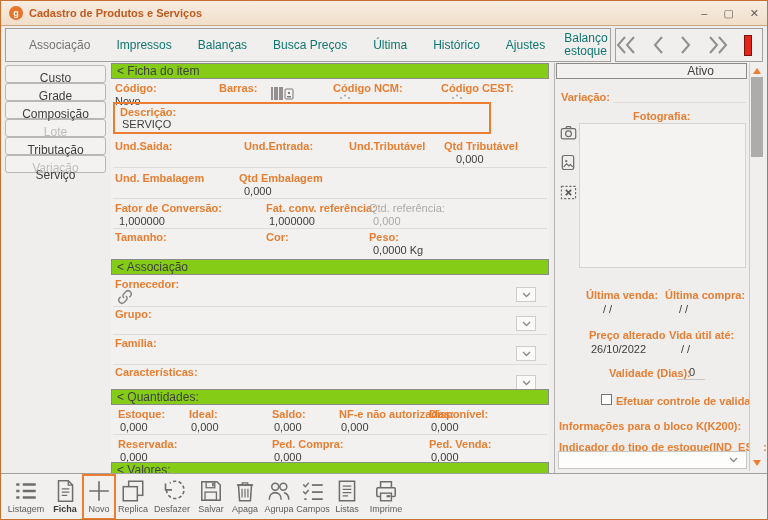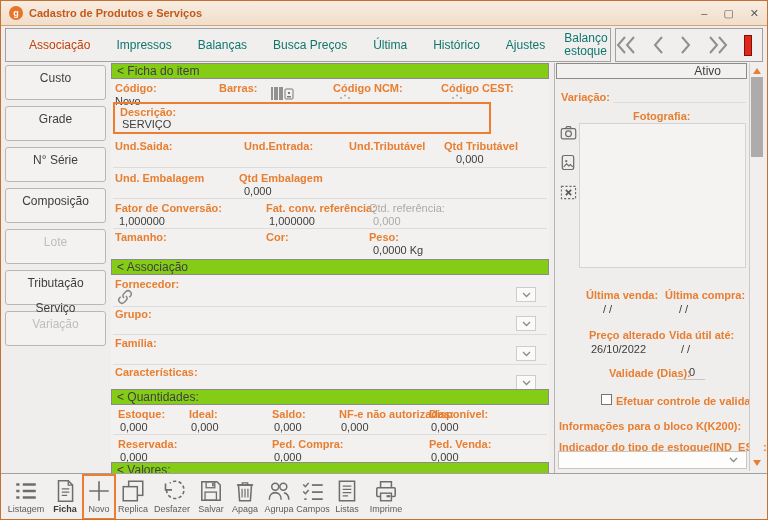--- a/index.html
+++ b/index.html
@@ -16,30 +16,30 @@
   .title-text { font-size:11px; font-weight:bold; color:#C25A1E; }
   .win-controls { margin-left:auto; display:flex; gap:16px; align-items:center; }
   .win-btn { font-size:11px; color:#5A5A5A; cursor:default; line-height:1; }
 
   
   .tabbar { position:absolute; left:4px; right:4px; top:27px; height:34px; }
   .tabs-box { position:absolute; left:0; top:0; bottom:0; width:606px;
               border:1px solid #A3A19F; background:#F0EFED; display:flex; align-items:center;
               padding-left:10px; }
   .tab { font-size:12px; padding:0 13px; color:#0f766e; white-space:nowrap; }
-  .tab.active { color:#c2410c; }
+  .tab.active { color:#737373; }
   .tab.two-line { width:72px; white-space:normal; line-height:13px; padding:0 6px; }
   .arrows-box { position:absolute; left:610px; right:0; top:0; bottom:0;
                 border:1px solid #A3A19F; background:#F0EFED; display:flex; align-items:center;
                 justify-content:flex-end; gap:16px; padding-right:10px; }
   .red-ind { width:11px; height:21px; background:#E3261B; border:1px solid #7E1208; }
 
   
   .sidebar { position:absolute; left:4px; top:64px; width:101px; }
-  .side-btn { width:100%; height:35px; margin-bottom:6px; background:#F3F2F0;
+  .side-btn { width:100%; height:18px; background:#F3F2F0;
               border:1px solid #B9B7B4; border-radius:3px; font-size:12px; color:#3E3E3E;
               text-align:center; line-height:25px; }
   .side-btn.disabled { color:#BFBDBB; }
 
   
   .lbl { position:absolute; font-size:11px; font-weight:bold; color:#E87E31; white-space:nowrap; }
   .val { position:absolute; font-size:11px; color:#3C3C3C; white-space:nowrap; }
   .muted { color:#ACAAA8 !important; }
   .hr  { position:absolute; height:1px; background:#DEDCDA; }
   .vline { position:absolute; width:1px; background:#B7B5B3; }
@@ -50,21 +50,21 @@
   .main { position:absolute; left:110px; top:62px; width:438px; height:410px;
           background:#F2F1EF; overflow:hidden; }
   .desc-box { position:absolute; left:2px; top:39px; width:378px; height:32px;
               border:2px solid #ED7D31; }
   .dd { position:absolute; width:20px; height:15px; background:#FBFAF9;
         border:1px solid #CFCDCB; display:flex; align-items:center; justify-content:center; }
 
   
   .rp-header { position:absolute; left:555px; top:62px; width:191px; height:16px;
                border:1px solid #8E8C8A; background:#F2F1EF; font-size:12px; color:#3F3F3F;
-               text-align:right; padding-right:25px; line-height:14px; }
+               text-align:right; padding-right:32px; line-height:14px; }
   .photo-box { position:absolute; left:578px; top:122px; width:167px; height:145px;
                border:1px solid #D5D3D1; background:#F4F3F1; }
   .icon-btn { position:absolute; width:18px; height:18px; display:flex; align-items:center;
               justify-content:center; }
   .checkbox { position:absolute; width:11px; height:11px; border:1px solid #767472; background:#FEFEFD; }
   .combo { position:absolute; left:557px; top:450px; width:189px; height:18px;
            background:#FDFDFC; border:1px solid #C9C7C5; display:flex; align-items:center;
            justify-content:flex-end; padding-right:8px; }
 
   
@@ -134,21 +134,20 @@
             <path d="M2 3 L9 11 L2 19 M11 3 L18 11 L11 19" stroke="#8F8F8F" stroke-width="2" fill="none"></path>
           </svg>
       </span>
       <span class="red-ind"></span>
     </div>
   </div>
 
   <div class="sidebar">
     <div class="side-btn">Custo</div>
     <div class="side-btn">Grade</div>
-    <div class="side-btn">N° Série</div>
     <div class="side-btn">Composição</div>
     <div class="side-btn disabled">Lote</div>
     <div class="side-btn">Tributação Serviço</div>
     <div class="side-btn disabled">Variação</div>
   </div>
 
   <div class="main">
     <div class="sec" style="left:0;top:0;">&lt; Ficha do item</div>
 
     <span class="lbl" style="left:4px;top:19px;">Código:</span>

